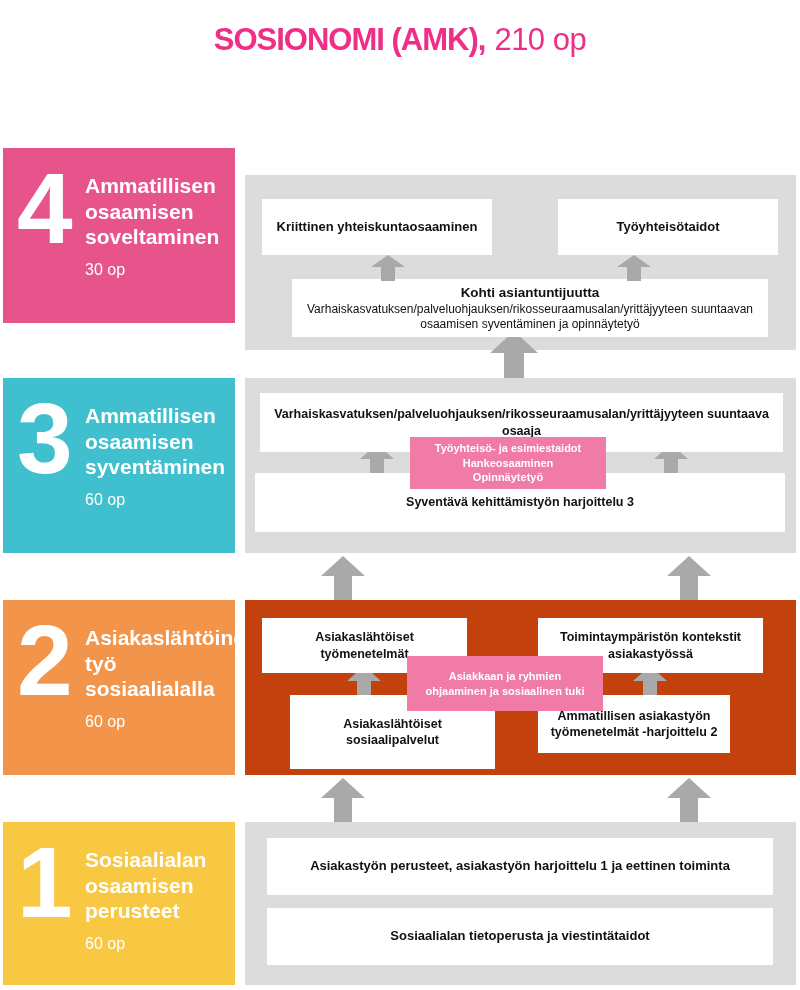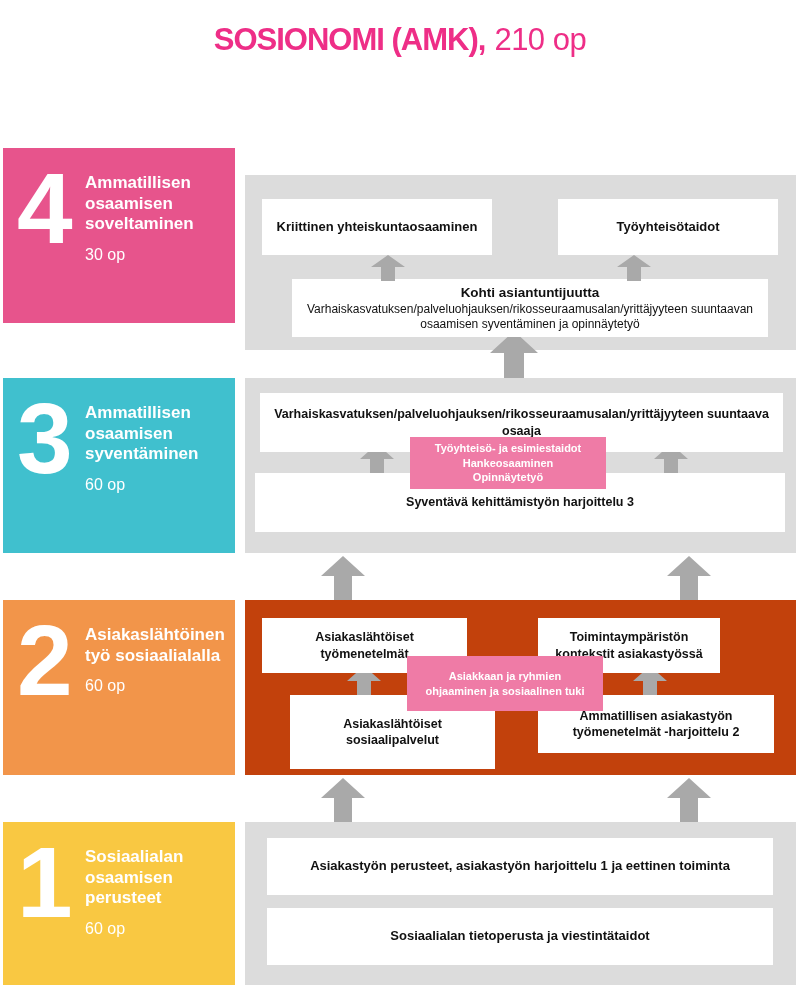--- a/index.html
+++ b/index.html
@@ -22,21 +22,21 @@
   #row3 { top:378px; height:175px; }
   #row2 { top:600px; height:175px; }
   #row1 { top:822px; height:163px; }
 
   .side { position:absolute; left:3px; top:0; width:232px; height:100%; }
   .num {
     position:absolute; left:14px; top:10px; color:#ffffff;
     font-size:100px; font-weight:bold; line-height:1;
   }
   .side-text { position:absolute; left:82px; top:25px; right:5px; color:#ffffff; }
-  .side-name { font-size:17px; font-weight:bold; line-height:1.22; }
+  .side-name { font-size:21px; font-weight:bold; line-height:1.22; }
   .side-credits { font-size:16px; font-weight:400; margin-top:11px; }
 
   .panel { position:absolute; left:245px; top:0; width:551px; height:100%; }
 
   .cbox {
     position:absolute; background:#ffffff; z-index:1;
     display:flex; flex-direction:column; align-items:center; justify-content:center;
     text-align:center; font-weight:bold; font-size:12.5px; line-height:1.3;
     padding:2px 8px;
   }
@@ -127,29 +127,29 @@
   <section class="row" id="row2">
     <div class="side" style="background-color: rgb(242, 149, 74);">
       <div class="num">2</div>
       <div class="side-text">
         <div class="side-name">Asiakaslähtöinen työ sosiaalialalla</div>
         <div class="side-credits">60 op</div>
       </div>
     </div>
     <div class="panel" style="background-color: #c2410c;">
       <div class="cbox" style="left: 17px; top: 18px; width: 205px; height: 55px; color: rgb(17, 17, 17);">Asiakaslähtöiset työmenetelmät</div>
-      <div class="cbox" style="left: 293px; top: 18px; width: 182px; height: 55px; color: rgb(17, 17, 17);">Toimintaympäristön kontekstit asiakastyössä</div>
+      <div class="cbox" style="left: 293px; top: 18px; width: 225px; height: 55px; color: rgb(17, 17, 17);">Toimintaympäristön kontekstit asiakastyössä</div>
       <svg class="arr behind" style="left:102px;top:66px;" width="34" height="34" viewBox="0 0 34 34">
         <polygon points="17,0 34,15 24,15 24,34 10,34 10,15 0,15" style="fill: rgb(169, 169, 169);"></polygon>
       </svg>
       <svg class="arr behind" style="left:388px;top:66px;" width="34" height="34" viewBox="0 0 34 34">
         <polygon points="17,0 34,15 24,15 24,34 10,34 10,15 0,15" style="fill: rgb(169, 169, 169);"></polygon>
       </svg>
       <div class="cbox" style="left: 17px; top: 95px; width: 205px; height: 74px; color: rgb(17, 17, 17); margin-left: 28px;">Asiakaslähtöiset sosiaalipalvelut</div>
-      <div class="cbox" style="left: 293px; top: 95px; width: 236px; height: 58px; color: rgb(17, 17, 17);">Ammatillisen asiakastyön työmenetelmät -harjoittelu 2</div>
+      <div class="cbox" style="left: 293px; top: 95px; width: 192px; height: 58px; color: rgb(17, 17, 17);">Ammatillisen asiakastyön työmenetelmät -harjoittelu 2</div>
       <div class="overlay-box" style="left: 162px; top: 56px; width: 196px; height: 55px; background-color: rgb(239, 123, 166);">
         <span>Asiakkaan ja ryhmien</span>
         <span>ohjaaminen ja sosiaalinen tuki</span>
       </div>
     </div>
   </section>
 
   <svg class="arr" style="left:321px;top:778px;" width="44" height="44" viewBox="0 0 44 44">
     <polygon points="22,0 44,20 31,20 31,44 13,44 13,20 0,20" style="fill: rgb(169, 169, 169);"></polygon>
   </svg>

